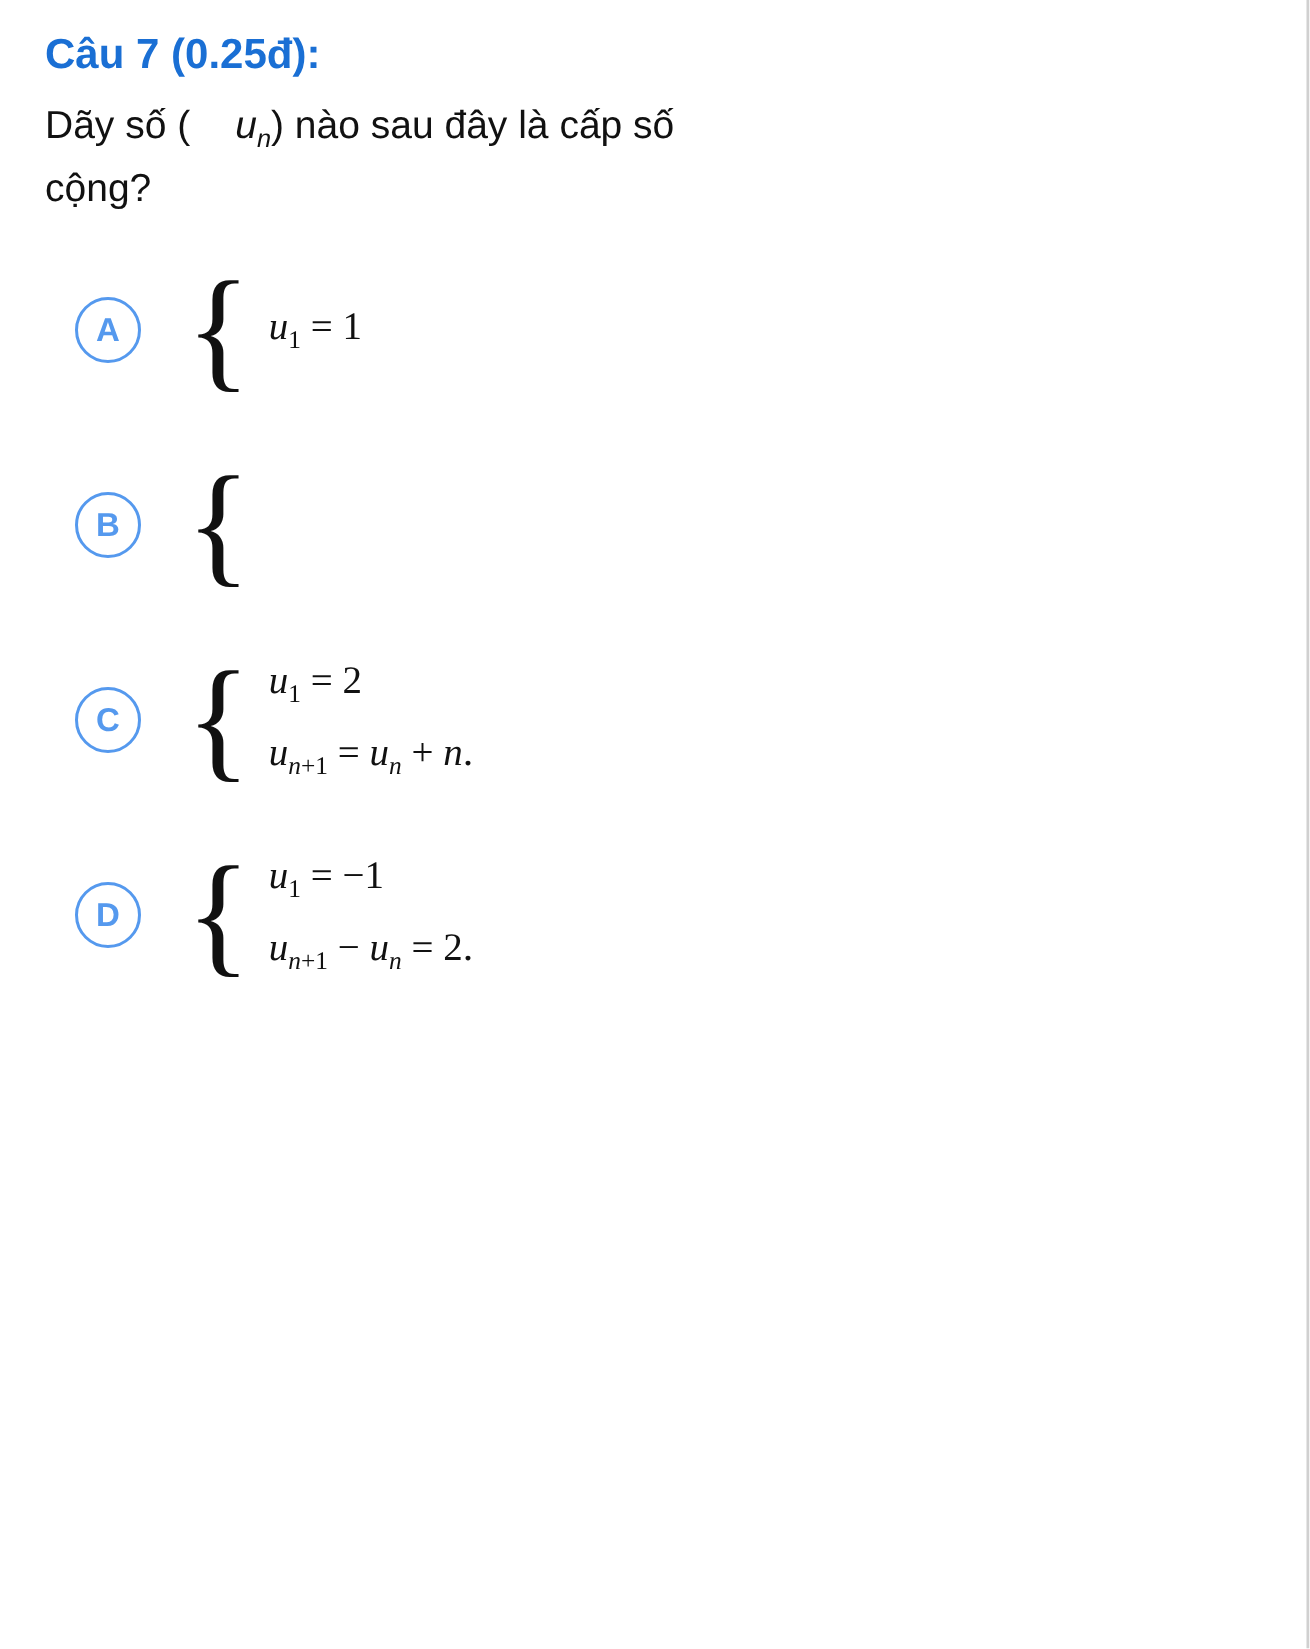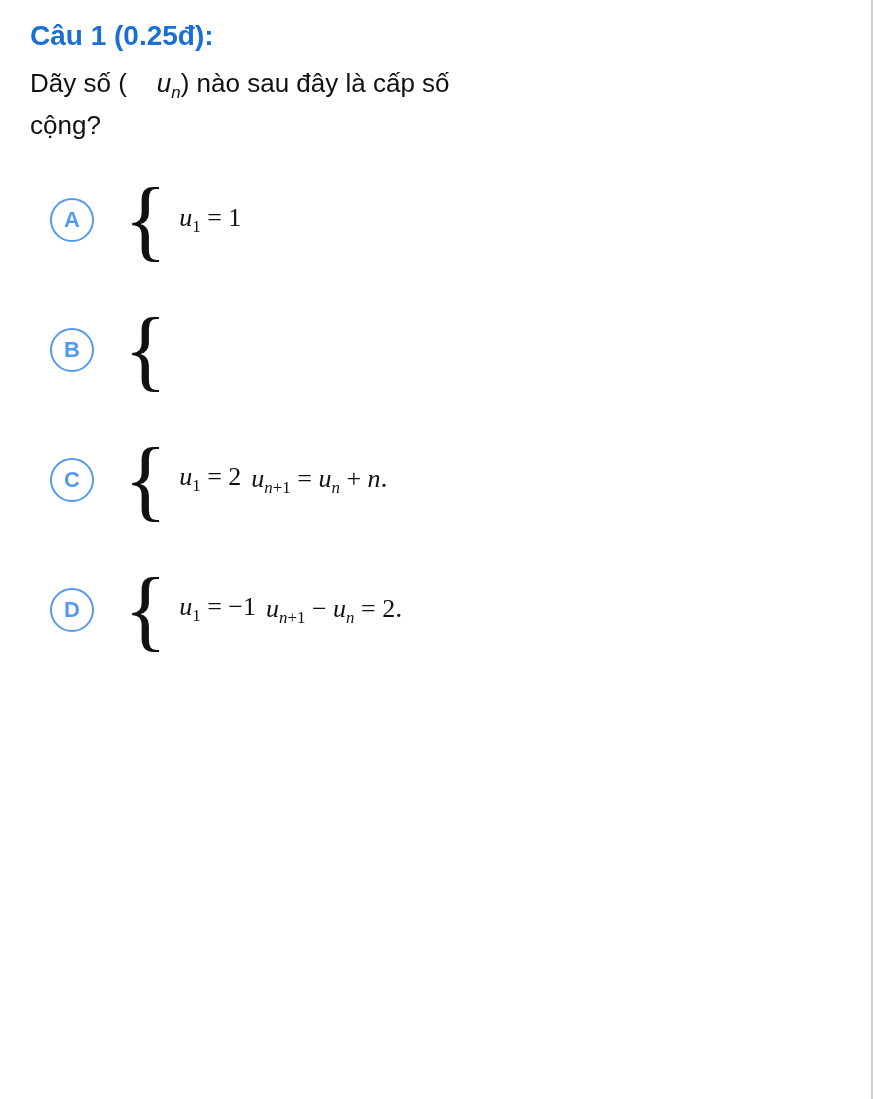--- a/index.html
+++ b/index.html
@@ -79,21 +79,21 @@
     .brace {
       font-size: 90px;
       color: #111;
       line-height: 1;
       font-weight: 100;
       margin-right: 4px;
     }
 
     .equations {
       display: flex;
-      flex-direction: row;
+      flex-direction: column;
       gap: 10px;
     }
 
     .eq-line {
       font-size: 26px;
       color: #111;
       line-height: 1.3;
       white-space: nowrap;
     }
 
@@ -109,21 +109,21 @@
     .dot-period {
       font-style: normal;
       font-size: 28px;
     }
   </style>
 </head>
 <body>
 
 <div class="page-container">
 
-  <div class="question-header">Câu 1 (0.25đ):</div>
+  <div class="question-header">Câu 7 (0.25đ):</div>
 
   <div class="question-text">
     Dãy số (<span class="math-text"><i>u</i><sub>n</sub></span>) nào sau đây là cấp số<br>cộng?
   </div>
 
   <div class="options-container">
 
     <div class="option-row">
       <div class="option-label">A</div>
       <div class="brace-system">

